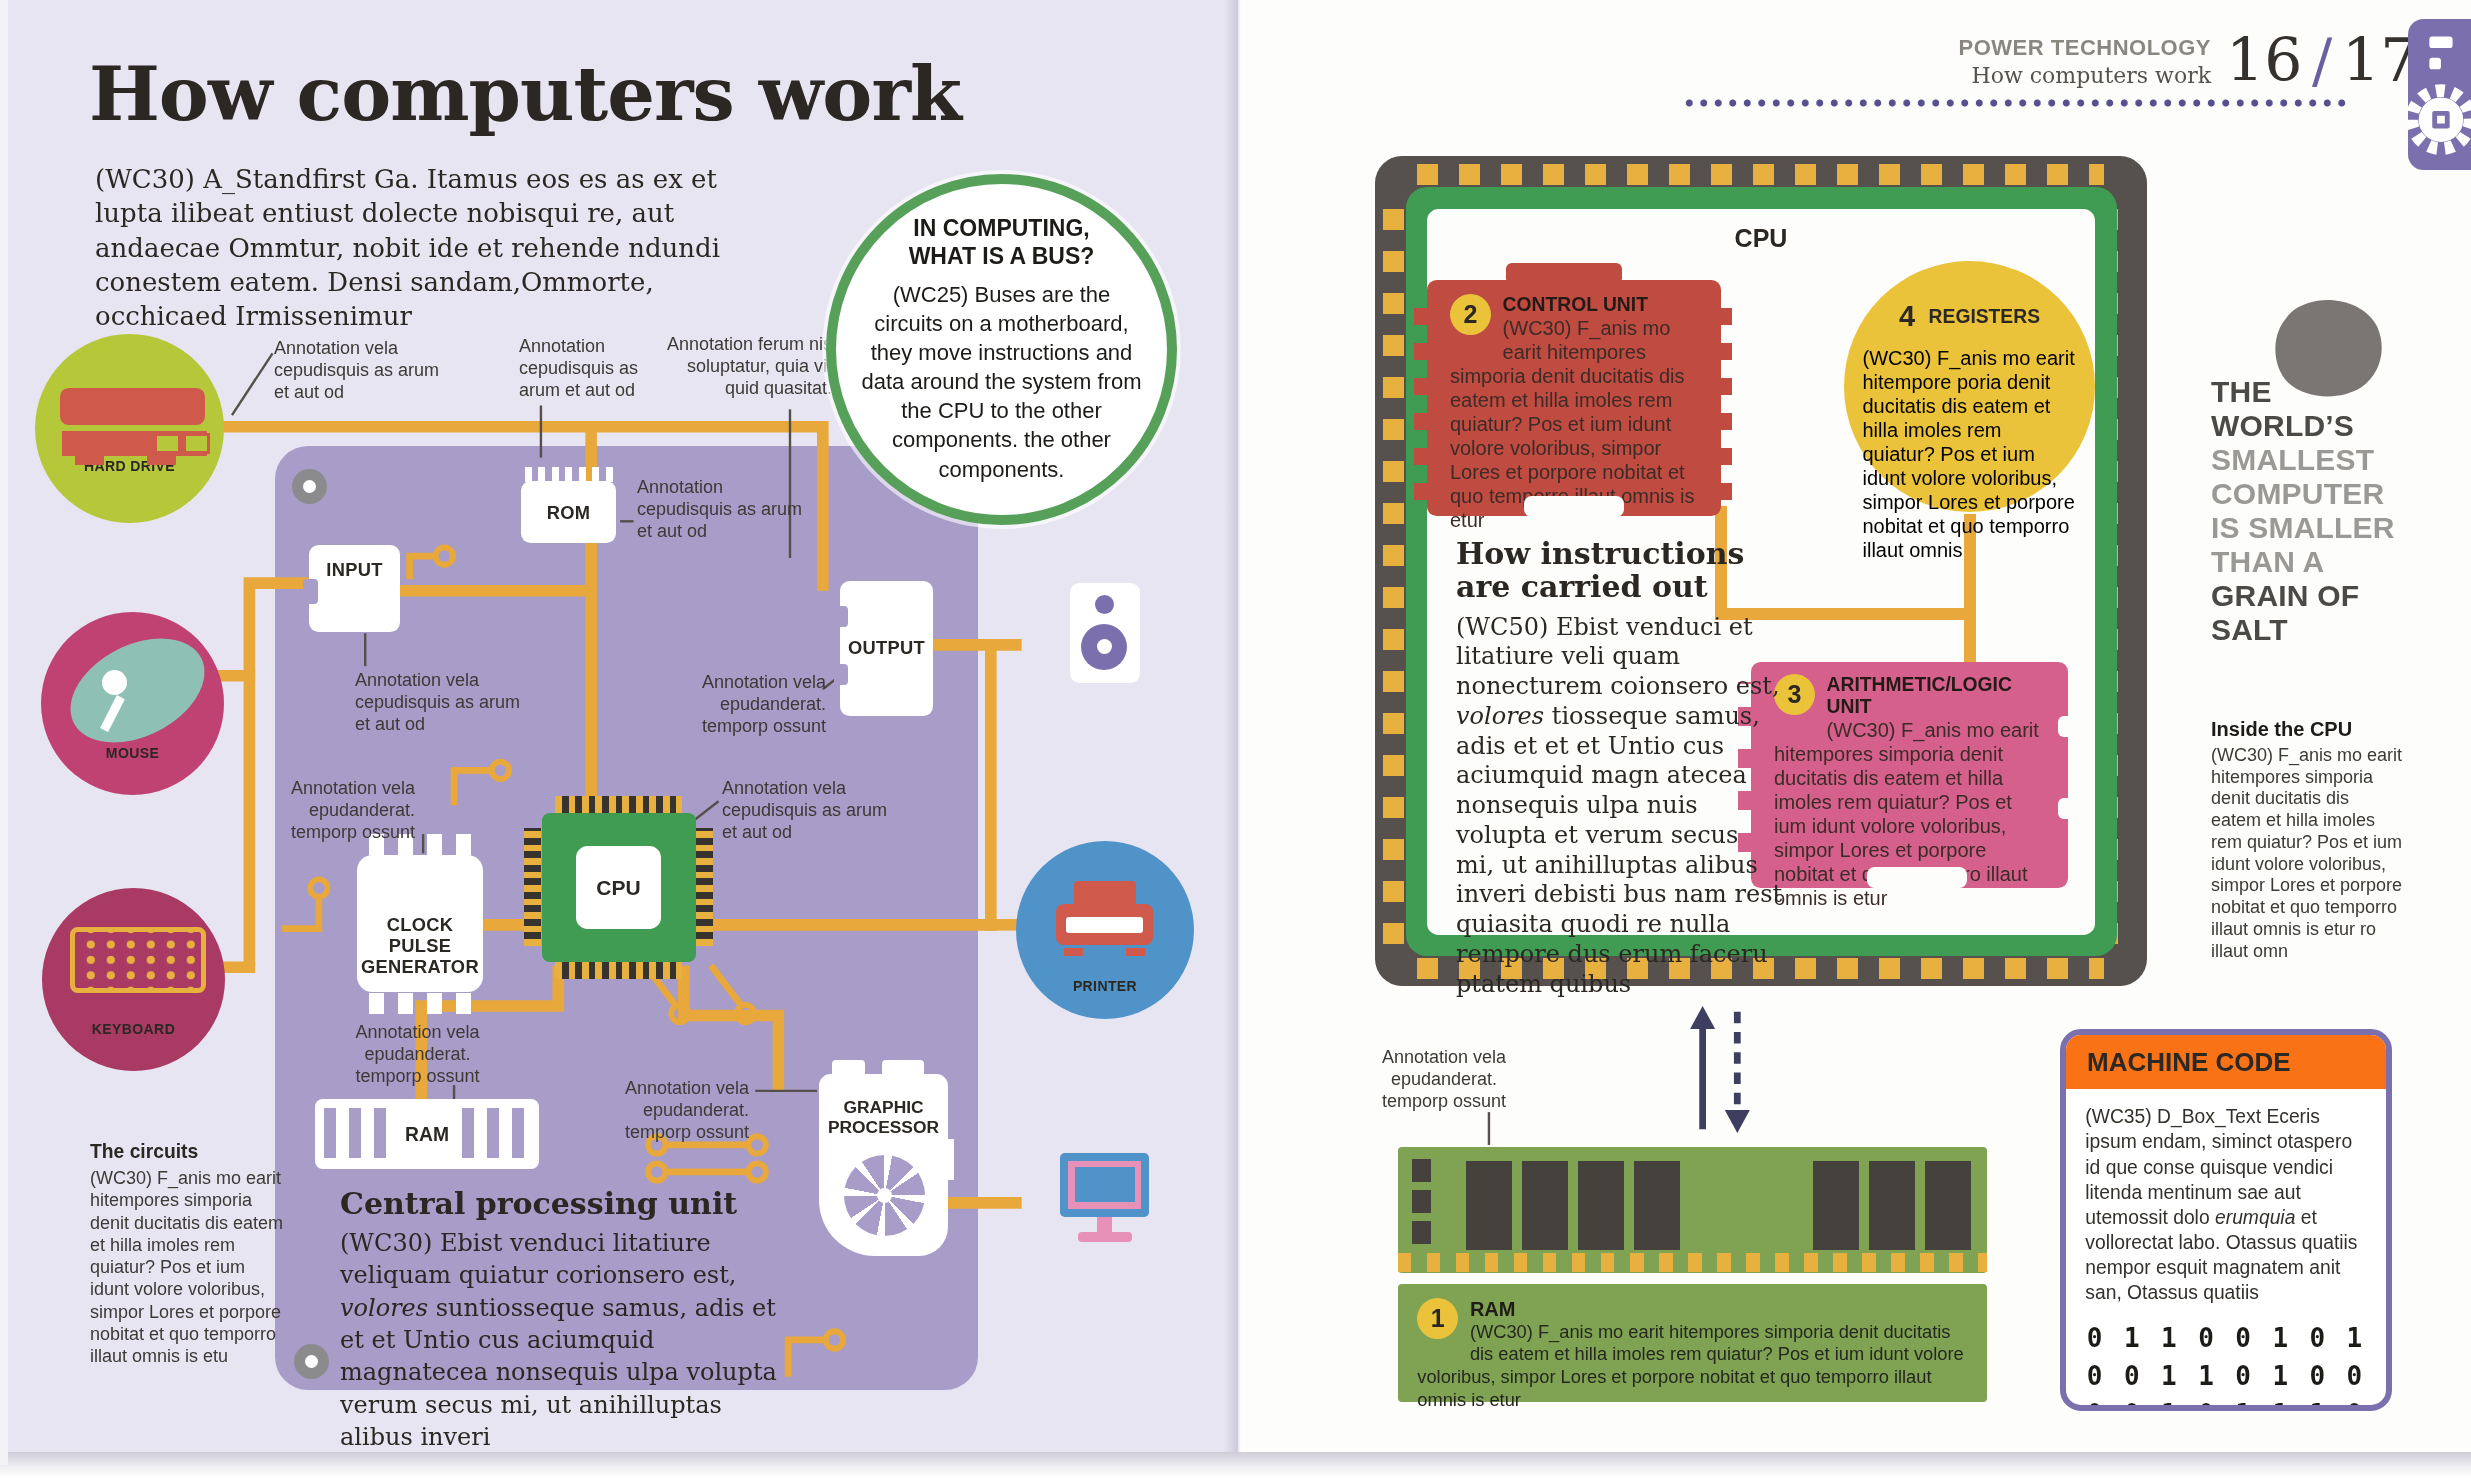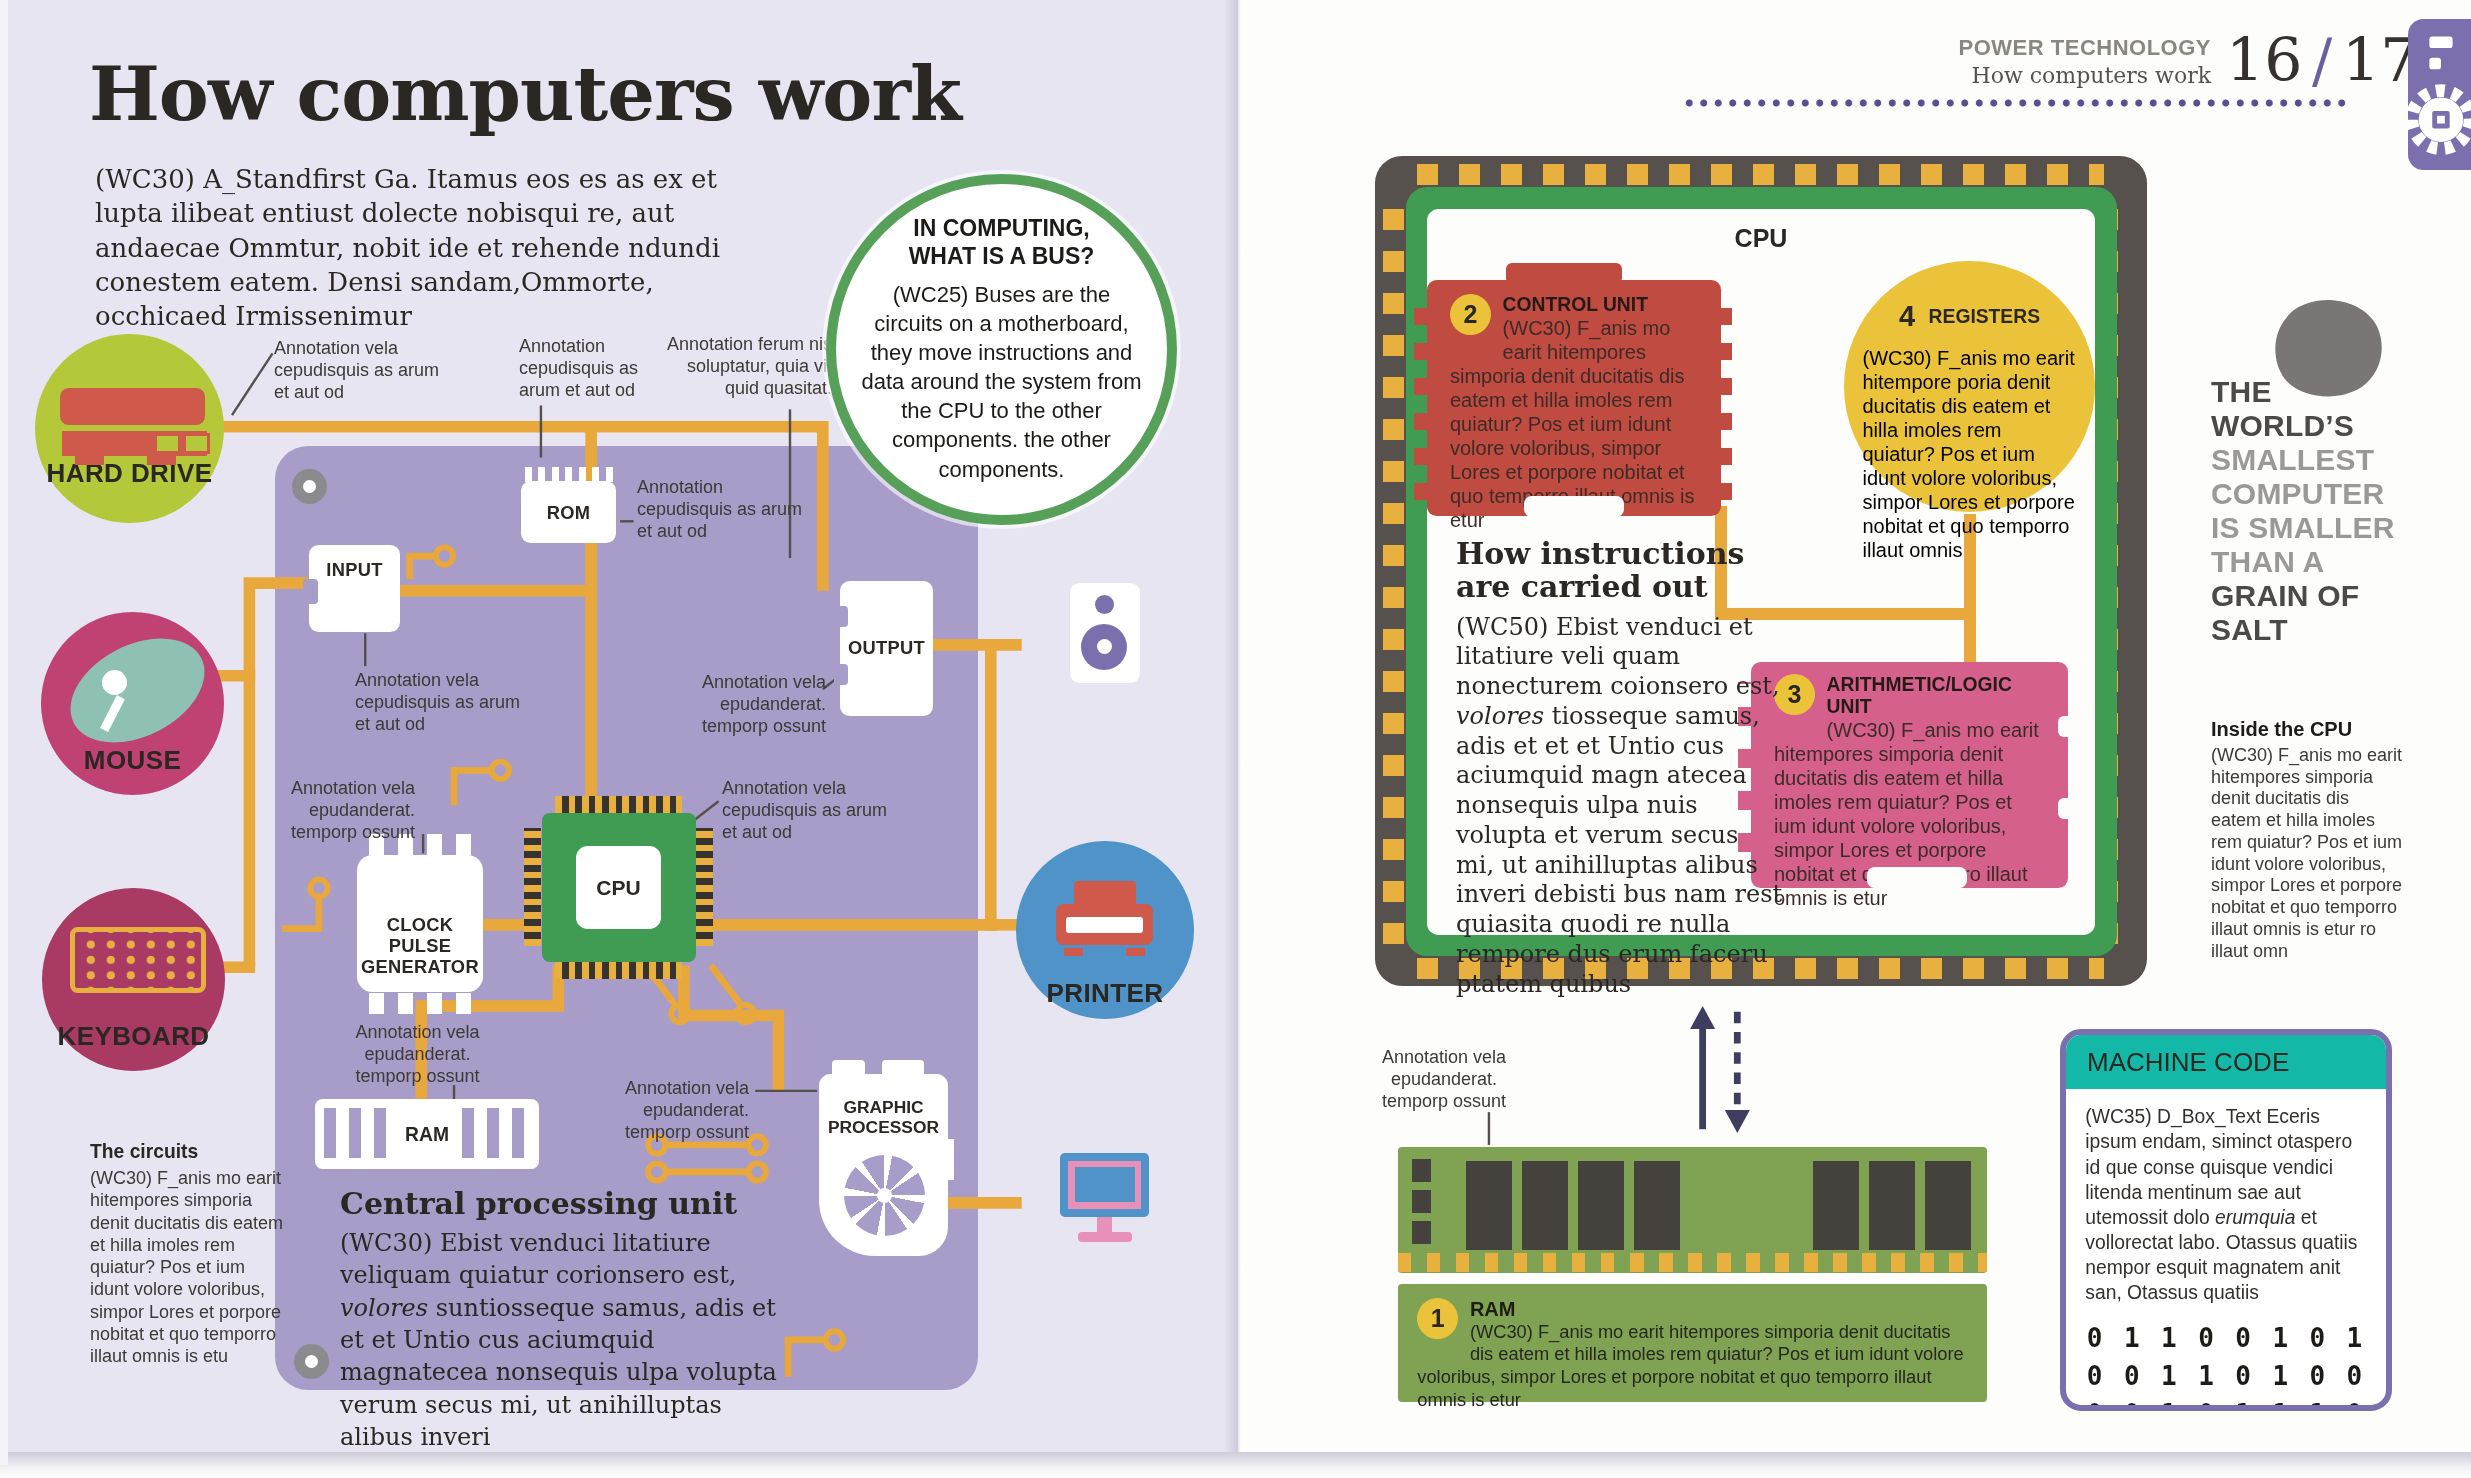--- a/index.html
+++ b/index.html
@@ -28,21 +28,21 @@
   
   #mb{left:275px;top:446px;width:703px;height:944px;background:#a89cc8;border-radius:33px;z-index:1;}
   .screw{width:35px;height:35px;border-radius:50%;background:#8b8b8d;z-index:4;}
   .screw:after{content:"";position:absolute;left:10.6px;top:10.6px;width:13.5px;height:13.5px;border-radius:50%;background:#fff;}
   #scr1{left:292px;top:469px;} #scr2{left:294px;top:1344px;}
   
   #traces{left:0;top:0;z-index:3;}
   
   .pcirc{border-radius:50%;z-index:4;}
   .plabel{position:absolute;left:0;width:100%;text-align:center;font-weight:bold;
-          font-size:26px;letter-spacing:0.4px;color:#2b2722;}
+          font-size:14px;letter-spacing:0.4px;color:#2b2722;}
   #c-hd{left:35px;top:334px;width:189px;height:189px;background:#b5c83a;}
   #c-mouse{left:41px;top:612px;width:183px;height:183px;background:#c04273;}
   #c-kbd{left:42px;top:888px;width:183px;height:183px;background:#a83a64;}
   #c-spk{left:1016px;top:565px;width:178px;height:178px;background:#4f93c8;}
   #c-prn{left:1016px;top:841px;width:178px;height:178px;background:#4f93c8;}
   #c-mon{left:1016px;top:1114px;width:178px;height:178px;background:#8b80c3;}
   
   #hd-a{left:60px;top:388px;width:145px;height:37px;background:#cf5a4c;border-radius:8.7px;z-index:5;}
   #hd-b{left:62px;top:431px;width:145px;height:25px;background:#cf5a4c;z-index:5;}
   .hd-sq{width:21px;height:15.4px;background:#b5c83a;border:3.9px solid #cf5a4c;z-index:6;box-sizing:content-box;}
@@ -196,22 +196,22 @@
   #ram-ch1{left:1466px;top:1161px;width:214px;height:89px;z-index:5;
             background:repeating-linear-gradient(90deg,#45423e 0 46px,transparent 46px 56px);}
   #ram-ch2{left:1813px;top:1161px;width:158px;height:89px;z-index:5;
             background:repeating-linear-gradient(90deg,#45423e 0 46px,transparent 46px 56px);}
   #ram-cap{left:1398px;top:1284px;width:589px;height:118px;background:#7fa352;border-radius:3.9px;z-index:4;
            padding:13.5px 19.3px 0 19.3px;box-sizing:border-box;}
   #ram-cap .t{font-weight:bold;font-size:20px;color:#1f1c18;}
   #ram-cap .b{font-size:18.3px;line-height:1.24;color:#252720;}
   
   #mcode{left:2060px;top:1029px;width:332px;height:382px;background:#fff;border:6.8px solid #7b6fae;border-radius:21px;z-index:4;box-sizing:border-box;overflow:hidden;}
-  #mcode .hd{background:#14b8a6;height:54px;display:flex;align-items:center;padding-left:21px;
-             font-weight:normal;font-size:26px;color:#2c2823;}
+  #mcode .hd{background:#f97316;height:54px;display:flex;align-items:center;padding-left:21px;
+             font-weight:bold;font-size:26px;color:#2c2823;}
   #mcode .bd{padding:15.4px 19.3px 0;font-size:19.3px;line-height:1.3;color:#33302c;}
   #mcode .bin{margin-top:15.4px;text-align:center;font-family:"DejaVu Sans Mono",monospace;font-weight:bold;
               font-size:26px;line-height:1.45;letter-spacing:2.9px;color:#1d1b18;}
   .it{font-style:italic;}
 </style>
 </head>
 <body>
 
 <div id="stage">
 

